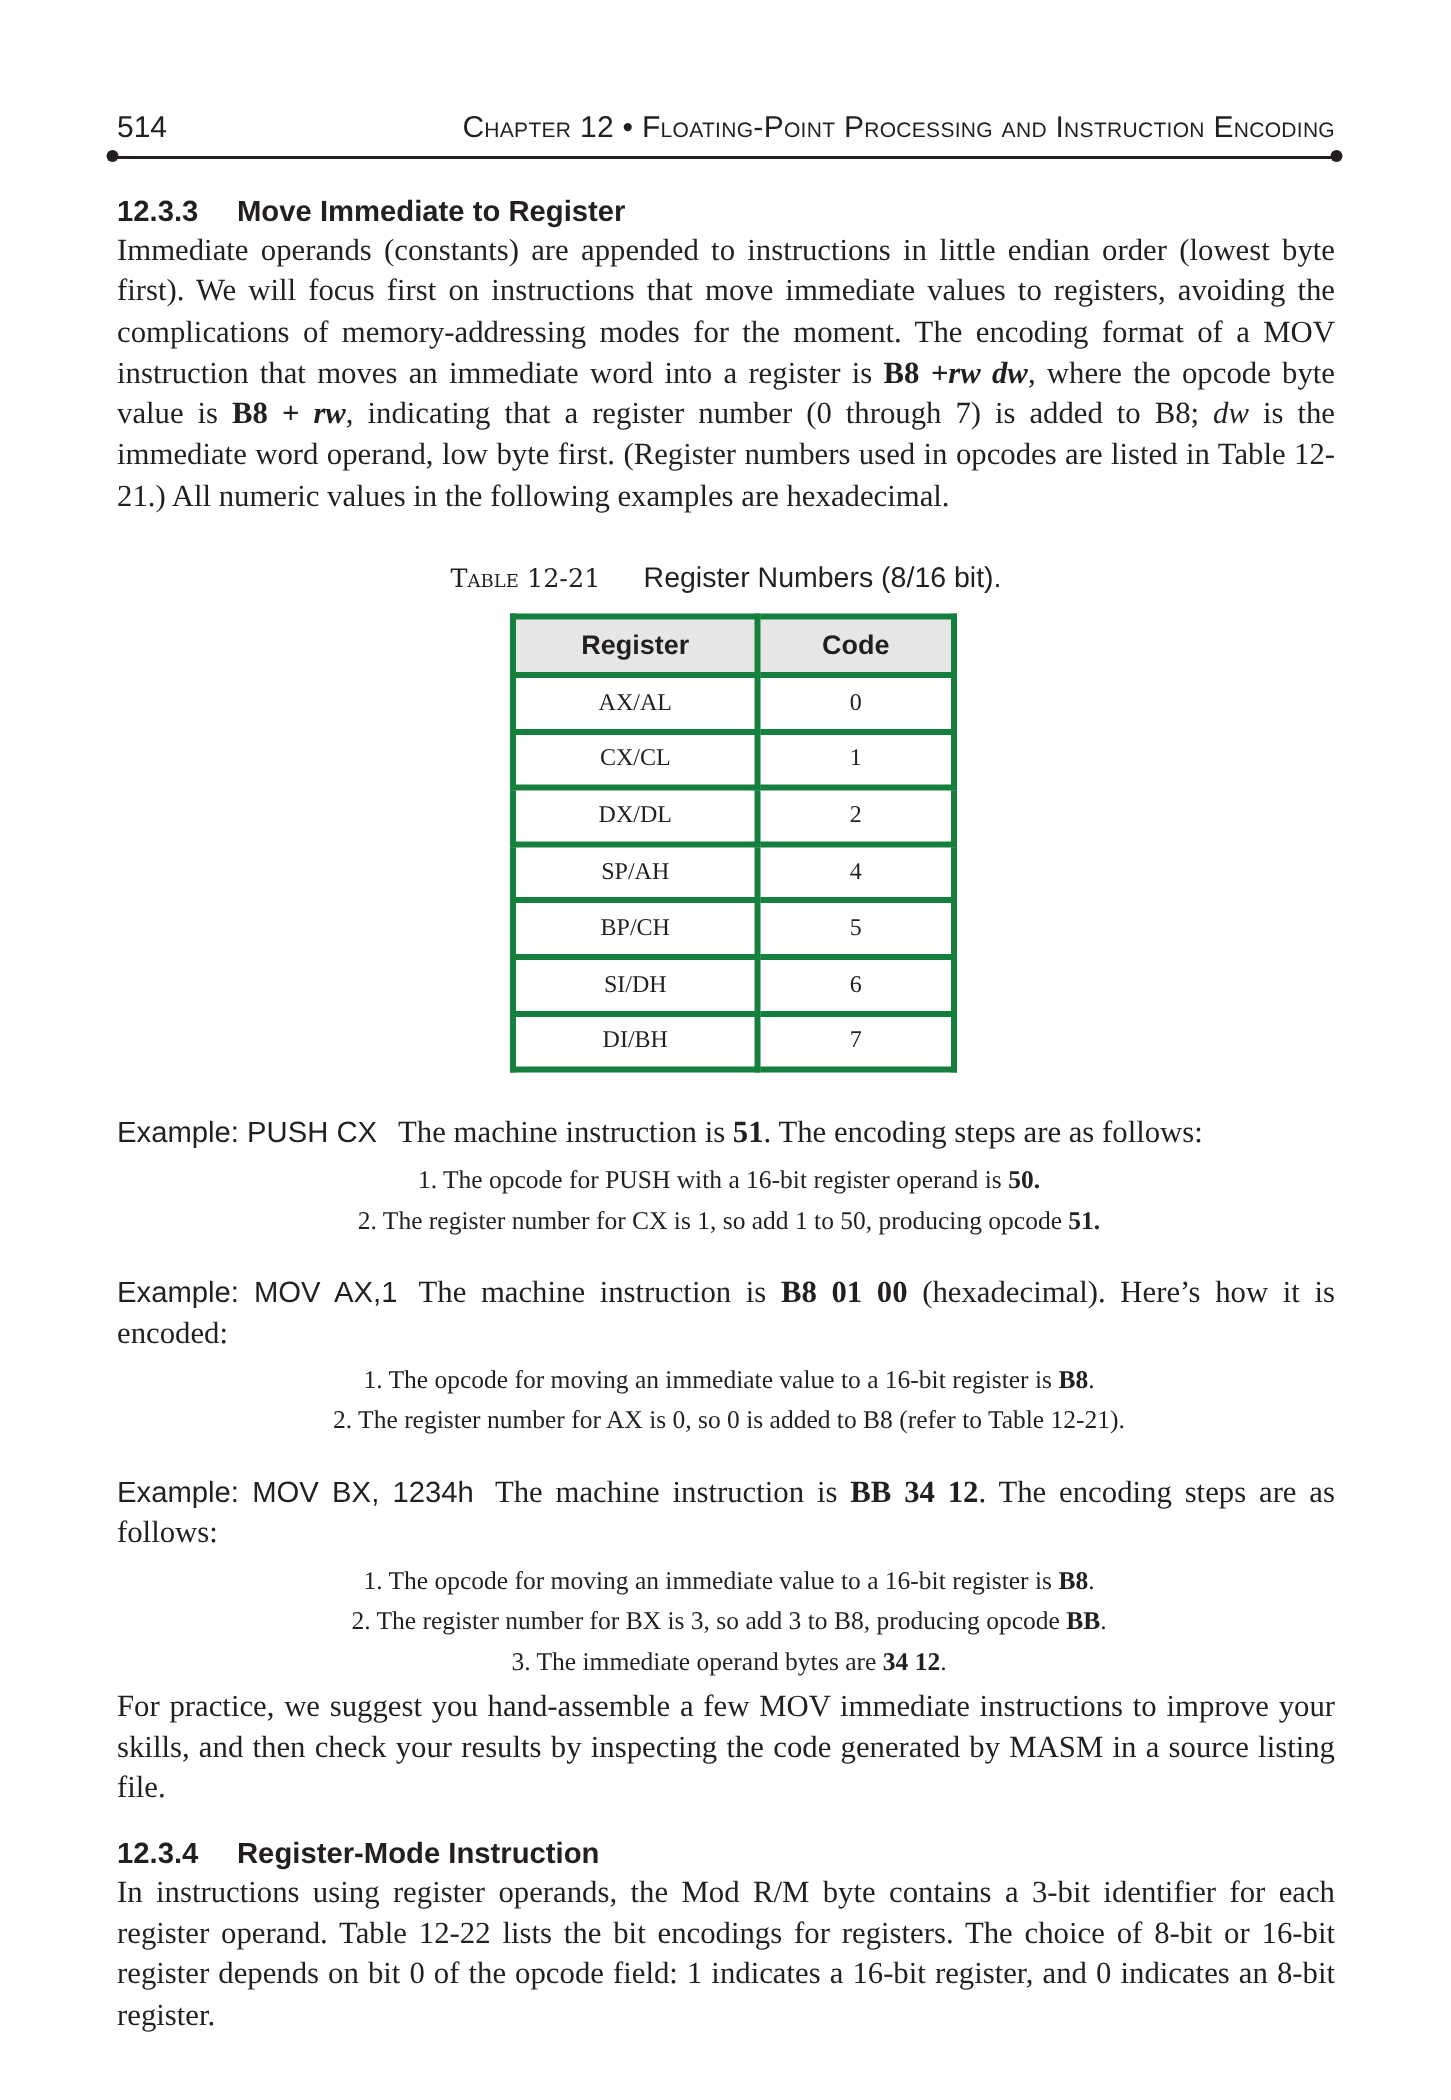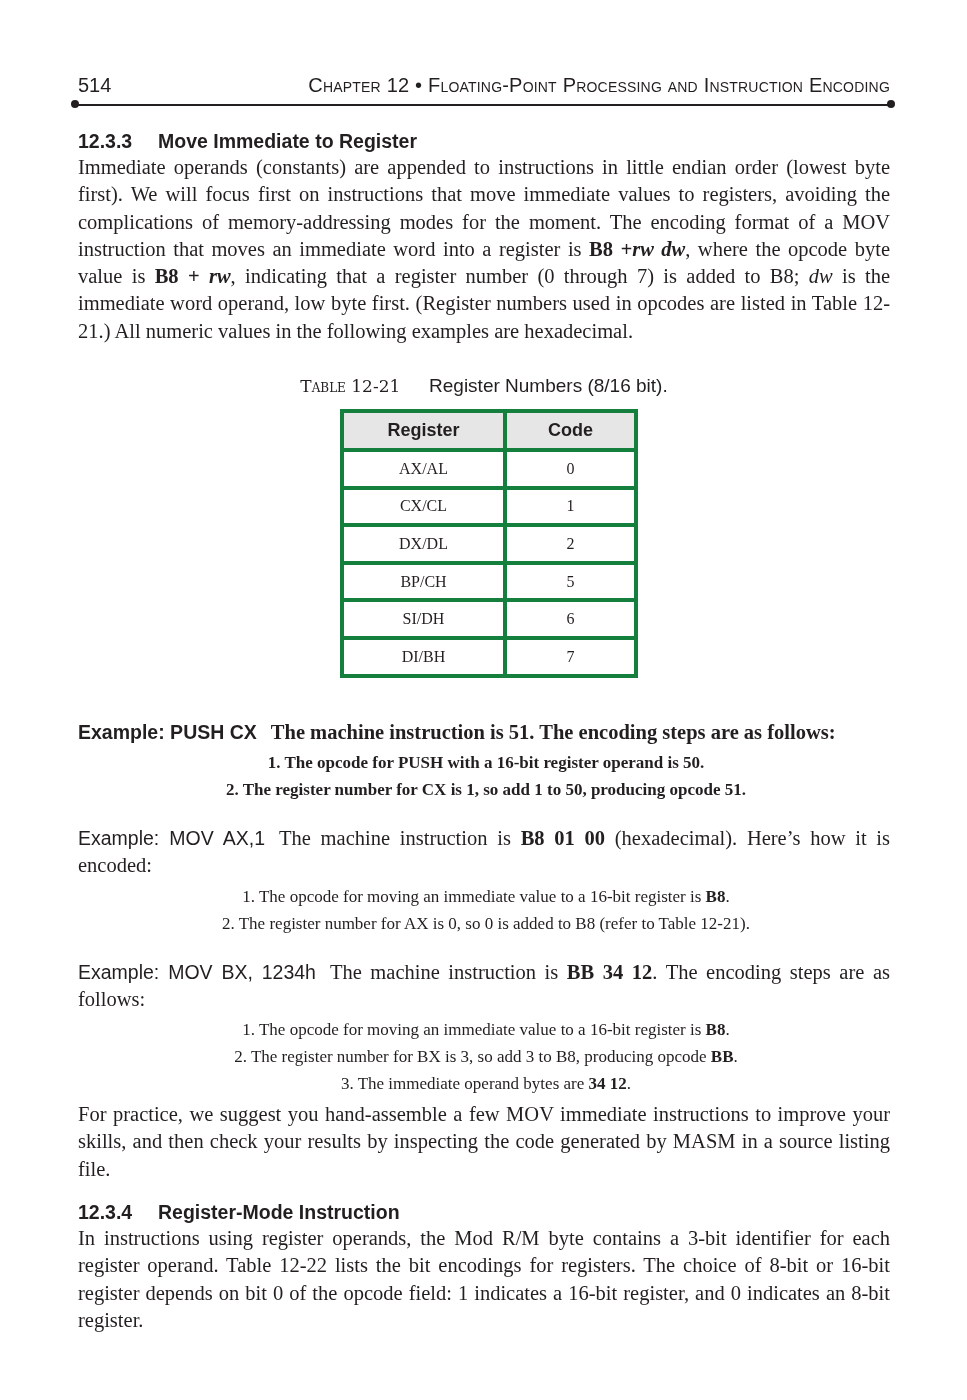--- a/index.html
+++ b/index.html
@@ -16,21 +16,21 @@
   p { font-size: 20.5px; line-height: 27.3px; margin: 0; text-align: justify; }
   .caption { text-align: center; margin: 30px 0 12px 0; font-size: 19px; }
   .cap-label { font-family: "DejaVu Serif", serif; font-variant: small-caps; font-size: 17px; margin-right: 24px; }
   .cap-title { font-family: "Liberation Sans", sans-serif; }
   table.reg { border-collapse: collapse; margin: 0 auto 0 262px; }
   table.reg th, table.reg td { border: 4px solid #15803d; text-align: center; }
   table.reg th { background: #e6e6e6; font-family: "Liberation Sans", sans-serif; font-weight: bold; font-size: 18px; height: 33px; }
   table.reg td { font-size: 16px; height: 31.6px; }
   table.reg .c1 { width: 157px; } table.reg .c2 { width: 125px; }
   .example { margin-top: 22px; }
-  .example.first { margin-top: 41px; font-weight: bold; }
+  .example.first { margin-top: 27px; }
   .ex-label { font-family: "Liberation Sans", sans-serif; font-size: 19.5px; margin-right: 14px; }
   ol { margin: 3px 0 0 0; padding: 0 0 0 4px; list-style: none; }
   ol li { font-size: 17px; line-height: 27px; text-align: center; }
   .para2 { margin-top: 4px; }
   h3.sec2 { margin-top: 16px; }
 </style>
 </head>
 <body>
 
 <div class="header">
@@ -63,20 +63,24 @@
           <td>AX/AL</td>
           <td>0</td>
         </tr>
         <tr>
           <td>CX/CL</td>
           <td>1</td>
         </tr>
         <tr>
           <td>DX/DL</td>
           <td>2</td>
+        </tr>
+        <tr>
+          <td>SP/AH</td>
+          <td>4</td>
         </tr>
         <tr>
           <td>BP/CH</td>
           <td>5</td>
         </tr>
         <tr>
           <td>SI/DH</td>
           <td>6</td>
         </tr>
         <tr>

